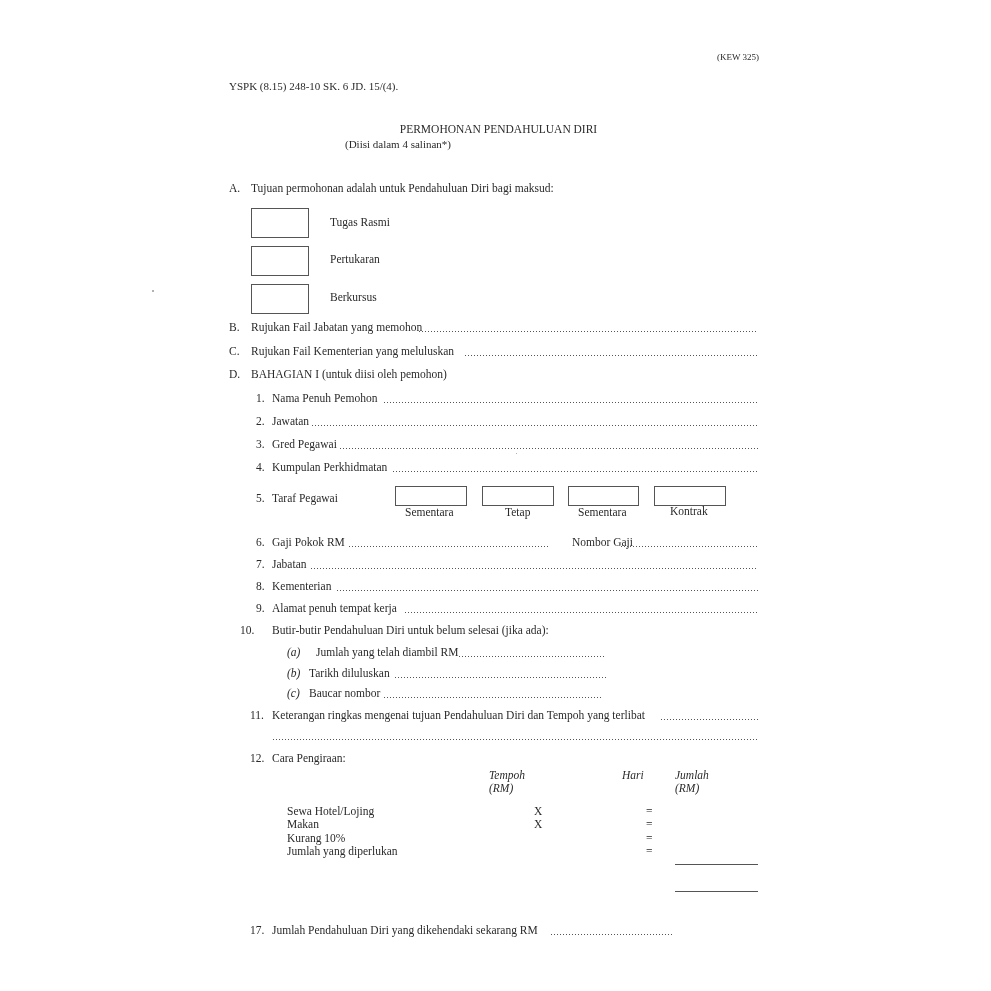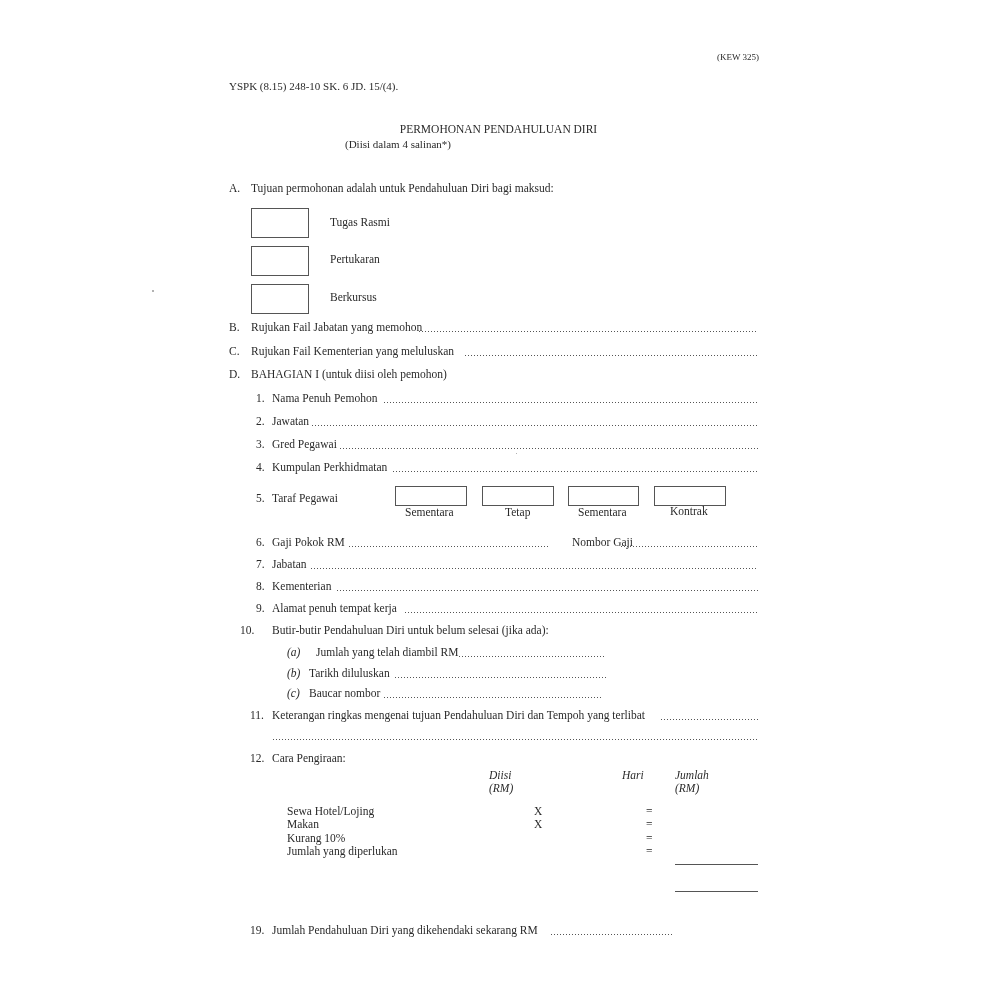--- a/index.html
+++ b/index.html
@@ -115,21 +115,21 @@
 <div class="dots" style="left:383px;width:220px;top:697px;"></div>
 
 <div class="abs" style="left:250px;top:709px;">11.</div>
 <div class="abs" style="left:272px;top:709px;">Keterangan ringkas mengenai tujuan Pendahuluan Diri dan Tempoh yang terlibat</div>
 <div class="dots" style="left:660px;width:98px;top:719px;"></div>
 <div class="dots" style="left:272px;width:486px;top:739px;"></div>
 
 <div class="abs" style="left:250px;top:752px;">12.</div>
 <div class="abs" style="left:272px;top:752px;">Cara Pengiraan:</div>
 
-<div class="abs ital" style="left:489px;top:769px;">Diisi</div>
+<div class="abs ital" style="left:489px;top:769px;">Tempoh</div>
 <div class="abs ital" style="left:489px;top:782px;">(RM)</div>
 <div class="abs ital" style="left:590px;top:769px;margin-left:32px;">Hari</div>
 <div class="abs ital" style="left:675px;top:769px;">Jumlah</div>
 <div class="abs ital" style="left:675px;top:782px;">(RM)</div>
 
 <div class="abs" style="left:287px;top:805px;line-height:13px;">Sewa Hotel/Lojing</div>
 <div class="abs" style="left:534px;top:805px;line-height:13px;">X</div>
 <div class="abs" style="left:646px;top:805px;line-height:13px;">=</div>
 
 <div class="abs" style="left:287px;top:818px;line-height:13px;">Makan</div>
@@ -138,18 +138,18 @@
 
 <div class="abs" style="left:287px;top:832px;line-height:13px;">Kurang 10%</div>
 <div class="abs" style="left:646px;top:832px;line-height:13px;">=</div>
 
 <div class="abs" style="left:287px;top:845px;line-height:13px;">Jumlah yang diperlukan</div>
 <div class="abs" style="left:646px;top:845px;line-height:13px;">=</div>
 
 <div class="rule" style="left:675px;width:83px;top:864px;"></div>
 <div class="rule" style="left:675px;width:83px;top:891px;"></div>
 
-<div class="abs" style="left:250px;top:924px;">19.</div>
+<div class="abs" style="left:250px;top:924px;">17.</div>
 <div class="abs" style="left:272px;top:924px;">Jumlah Pendahuluan Diri yang dikehendaki sekarang RM</div>
 <div class="dots" style="left:550px;width:124px;top:934px;"></div>
 
 <div class="speck" style="left:152px;top:290px;"></div>
 <div class="speck" style="left:516px;top:453px;width:1px;height:1px;"></div>
 
 </body></html>

